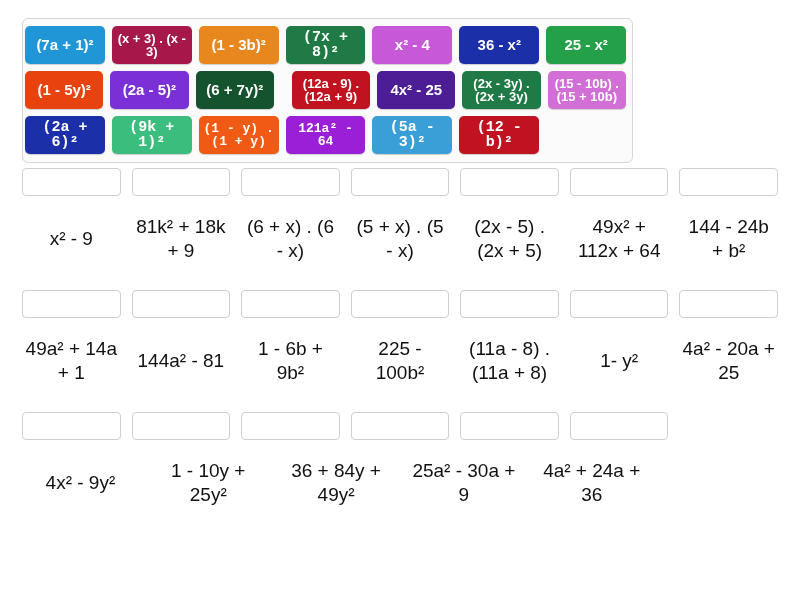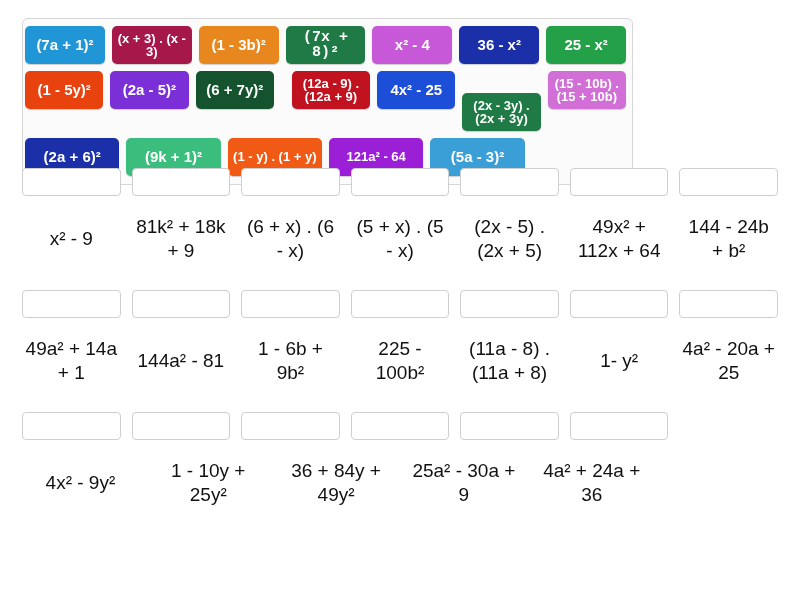--- a/index.html
+++ b/index.html
@@ -27,21 +27,21 @@
     border: 1px solid #d6d6d6;
     border-radius: 6px;
     background: #fbfbfb;
     padding: 7px 6px 8px 2px;
   }
   .bank-row {
     display: flex;
     gap: 7px;
     margin-bottom: 7px;
   }
-  .bank-row:last-child { margin-bottom: 0; }
+  .bank-row:last-child { margin-bottom: 0; font-family: Liberation Mono, monospace; }
 
   .tile {
     flex: 1 1 0;
     height: 38px;
     border-radius: 5px;
     color: #ffffff;
     font-weight: bold;
     font-size: 15px;
     display: flex;
     align-items: center;
@@ -123,31 +123,32 @@
       <div class="tile" style="background: rgb(199, 88, 216);">x² - 4</div>
       <div class="tile" style="background: rgb(26, 47, 168);">36 - x²</div>
       <div class="tile" style="background: rgb(36, 161, 72);">25 - x²</div>
     </div>
 
     <div class="bank-row">
       <div class="tile" style="background: rgb(232, 66, 14);">(1 - 5y)²</div>
       <div class="tile" style="background: rgb(123, 47, 214);">(2a - 5)²</div>
       <div class="tile" style="background: #14532d;">(6 + 7y)²</div>
       <div class="tile small" style="background: rgb(193, 18, 31); margin-left: 11px;">(12a - 9) . (12a + 9)</div>
-      <div class="tile" style="background: #1d4ed8;">4x² - 25</div>
-      <div class="tile small" style="background: rgb(31, 122, 69); margin-top: 22px;">(2x - 3y) . (2x + 3y)</div>
+      <div class="tile" style="background: #4c1d95;">4x² - 25</div>
+      <div class="tile small" style="background: rgb(31, 122, 69);">(2x - 3y) . (2x + 3y)</div>
       <div class="tile small" style="background: rgb(209, 111, 214);">(15 - 10b) . (15 + 10b)</div>
     </div>
 
     <div class="bank-row">
       <div class="tile" style="background: rgb(26, 47, 168);">(2a + 6)²</div>
       <div class="tile" style="background: rgb(59, 189, 126);">(9k + 1)²</div>
       <div class="tile small" style="background: rgb(240, 90, 20);">(1 - y) . (1 + y)</div>
       <div class="tile med" style="background: rgb(155, 31, 214);">121a² - 64</div>
       <div class="tile" style="background: rgb(58, 159, 214);">(5a - 3)²</div>
+      <div class="tile" style="background: rgb(193, 18, 31);">(12 - b)²</div>
       <div class="tile blank"></div>
     </div>
 
   </div>
 
   <div class="grid">
 
     <div class="grid-block">
       <div class="drop-row">
         <div class="drop"></div>

